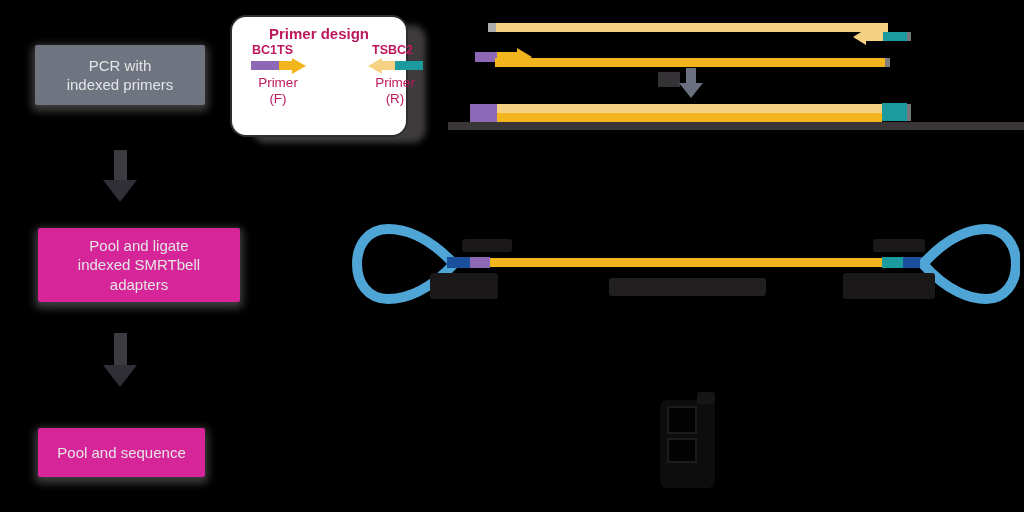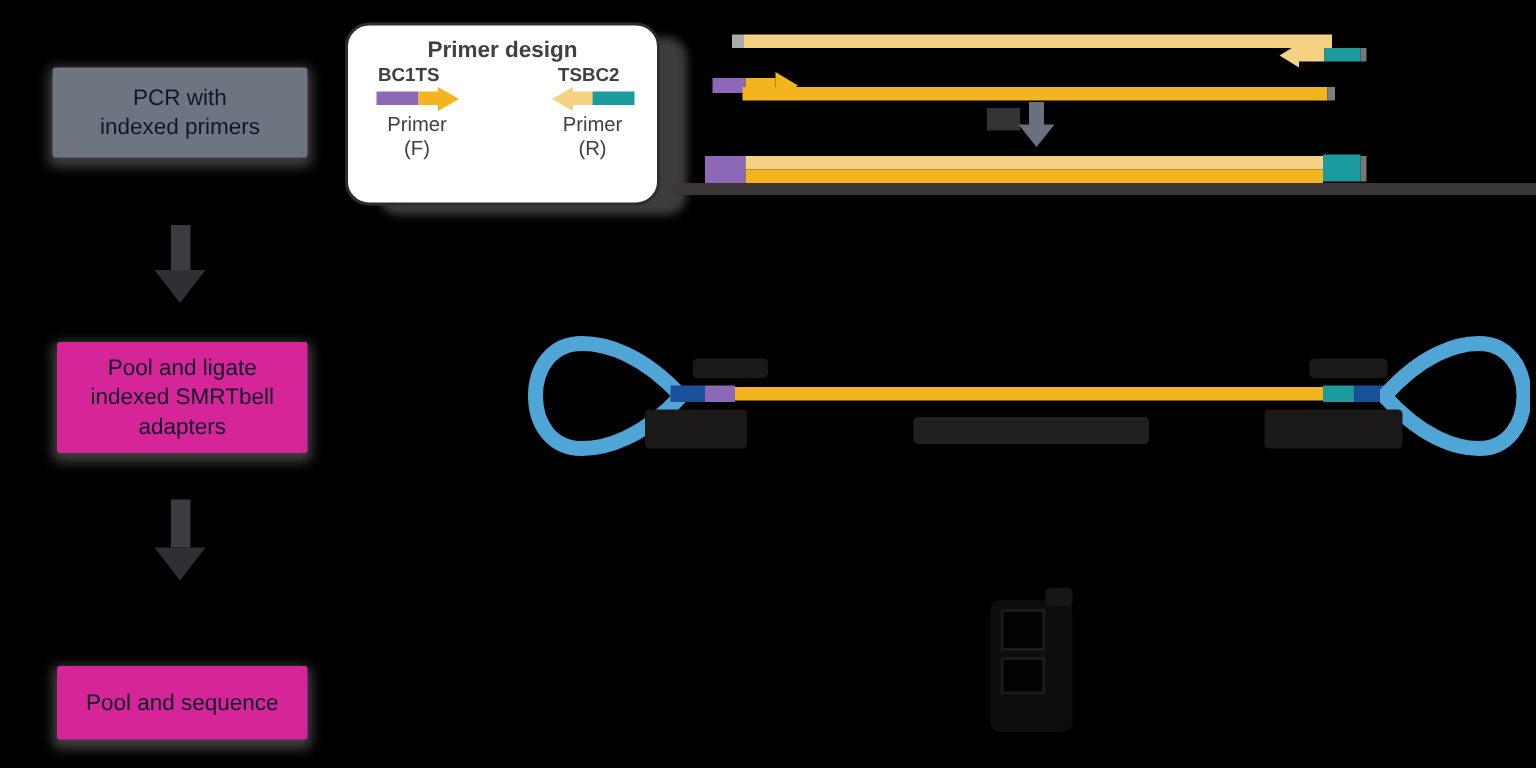--- a/index.html
+++ b/index.html
@@ -5,38 +5,38 @@
   html,body{margin:0;padding:0;background:#000;}
   #canvas{
     position:relative;width:1024px;height:512px;background:#000;
     font-family:"Liberation Sans", sans-serif;overflow:hidden;
   }
   .abs{position:absolute;}
 
   
   .step{
     display:flex;align-items:center;justify-content:center;text-align:center;
-    color:#0f172a;font-size:15px;line-height:1.28;border-radius:2px;
+    color:#e5e5e5;font-size:15px;line-height:1.28;border-radius:2px;
     box-shadow:0 3px 8px 3px rgba(125,125,125,0.5);
   }
   .step-label{white-space:pre-line;}
   .step-gray{background:#6E7480;}
   .step-magenta{background:#D62598;}
 
   
   .warrow{width:34px;display:flex;flex-direction:column;align-items:center;}
   .warrow .stem{width:13px;height:30px;background:#3B3B41;}
   .warrow .head{width:0;height:0;border-left:17px solid transparent;
     border-right:17px solid transparent;border-top:22px solid #2F2F35;}
 
   
   #primer-panel{
-    left:230px;top:15px;width:210px;height:122px;background:#fff;
+    left:230px;top:15px;width:178px;height:122px;background:#fff;
     border:2px solid #2F2C2D;border-radius:16px;box-sizing:border-box;
-    box-shadow:20px 8px 6px -2px #3E3B3C;color:#404040;
+    box-shadow:20px 8px 6px -2px #3E3B3C;color:#be185d;
   }
   .panel-title{top:8px;left:0;width:100%;text-align:center;font-size:15px;font-weight:bold;}
   .bc-labels{display:flex;font-size:12.5px;font-weight:600;}
   .primer-name{text-align:center;font-size:13.5px;line-height:1.15;}
   .panel-caption{bottom:7px;left:0;width:100%;text-align:center;font-size:10.5px;font-weight:bold;}
 
   
   .parrow{display:flex;align-items:center;height:17px;}
   .seg{height:9px;}
   .head-r{width:0;height:0;border-top:8px solid transparent;border-bottom:8px solid transparent;}
@@ -55,32 +55,32 @@
   <div class="abs step step-gray" style="left:35px;top:45px;width:170px;height:60px;">
     <span class="step-label">PCR with
 indexed primers</span>
   </div>
 
   <div class="abs warrow" style="left:103px;top:150px;">
     <div class="stem"></div>
     <div class="head"></div>
   </div>
 
-  <div class="abs step step-magenta" style="left:38px;top:228px;width:167px;height:74px;">
+  <div class="abs step step-magenta" style="left:38px;top:228px;width:202px;height:74px;">
     <span class="step-label">Pool and ligate
 indexed SMRTbell
 adapters</span>
   </div>
 
   <div class="abs warrow" style="left:103px;top:333px;">
     <div class="stem" style="height:32px;"></div>
     <div class="head"></div>
   </div>
 
-  <div class="abs step step-magenta" style="left:38px;top:428px;width:167px;height:49px;margin-top:16px;">
+  <div class="abs step step-magenta" style="left:38px;top:428px;width:167px;height:49px;">
     <span class="step-label">Pool and sequence</span>
   </div>
 
   <div class="abs" id="primer-panel">
     <div class="abs panel-title">Primer design</div>
 
     <div class="abs bc-labels" style="left:20px;top:26px;">
       <span>BC1</span>
       <span>TS</span>
     </div>

